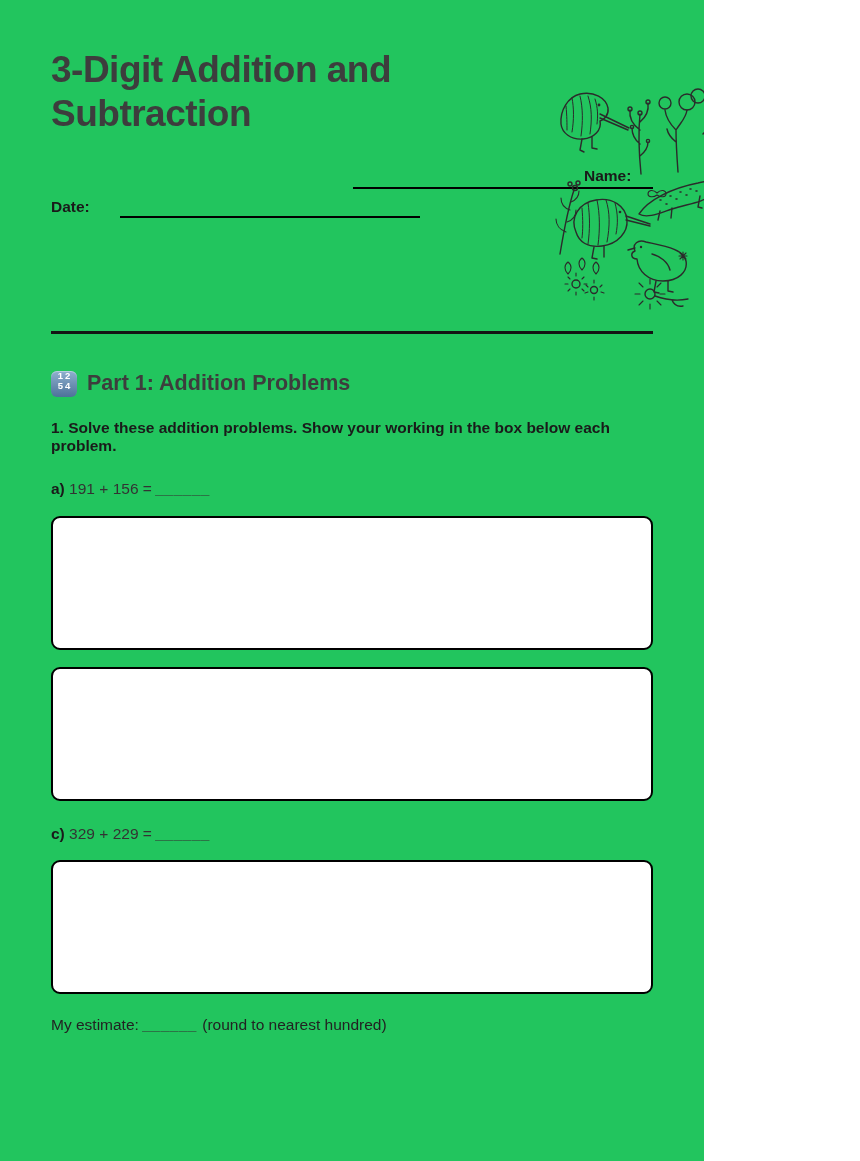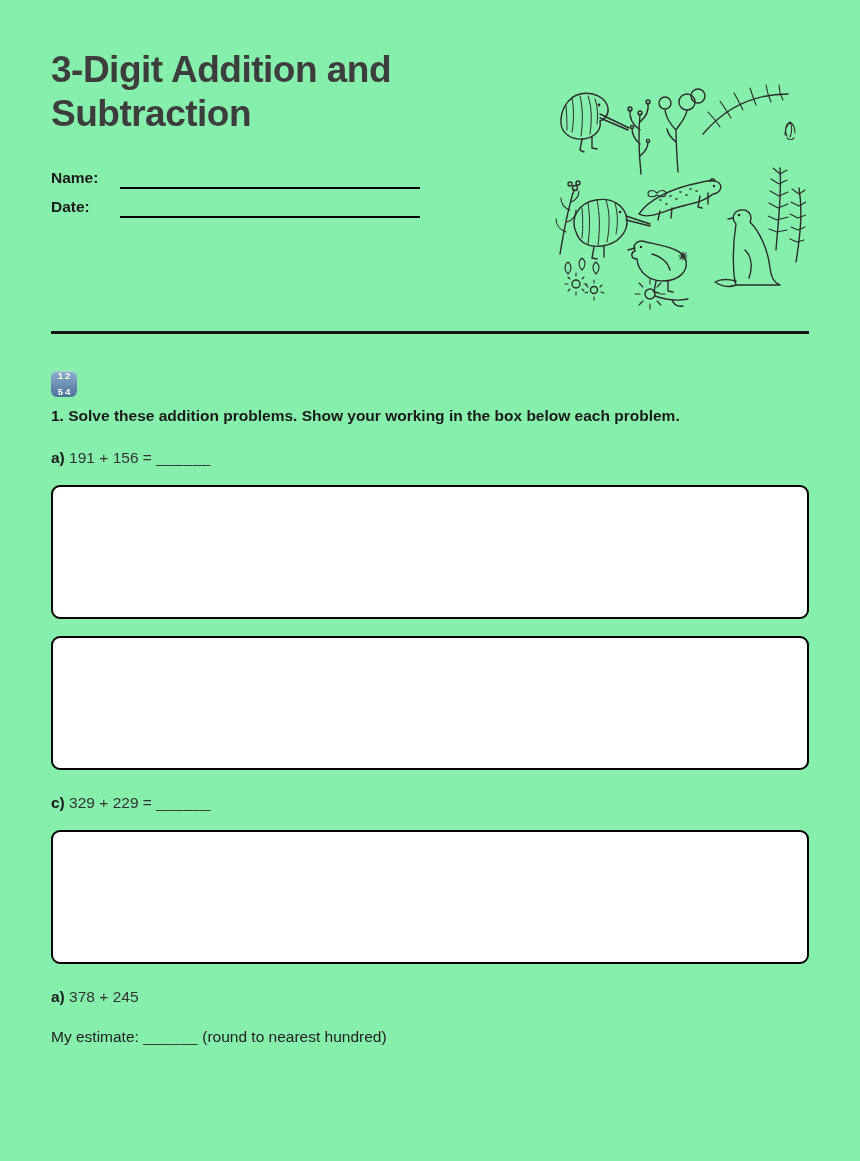--- a/index.html
+++ b/index.html
@@ -1,67 +1,67 @@
 <!DOCTYPE html>
 <html><head>
 <meta charset="utf-8">
 <style>
   * { margin:0; padding:0; box-sizing:border-box; }
   html,body { background:#ffffff; }
   .page {
     position:relative;
-    width:860px; height:1161px;
-    background:#86efac;
+    width:704px; height:1161px;
+    background:#22c55e;
     overflow:hidden;
     font-family:"Liberation Sans","DejaVu Sans",sans-serif;
     color:#1a1a1a;
   }
   .content { padding:0 51px; }
 
   .title {
     margin-top:48px;
     width:450px;
     font-size:37px;
     line-height:1.2;
     font-weight:700;
     letter-spacing:-0.5px;
     color:#3d3d3d;
   }
 
   .field-row { display:flex; align-items:flex-end; height:22px; }
-  .field-row.name { margin-top:30px; }
+  .field-row.name { margin-top:30px;flex-direction:column; }
   .field-row.date { margin-top:7px; }
   .field-label { font-weight:700; font-size:15.5px; width:69px; padding-bottom:2px; }
   .field-line { width:300px; height:20px; border-bottom:2px solid #000; }
 
   .illustration {
     position:absolute;
     top:72px; left:540px;
     width:266px; height:240px;
   }
   .illustration svg { width:100%; height:100%; }
 
   .rule { height:3px; background:#141414; border:0; margin-top:113px; }
 
   .part-heading { margin-top:37px; display:flex; align-items:center; gap:10px; }
   .num-icon {
     width:26px; height:26px;
     border-radius:6px;
     background:linear-gradient(#8fb0cf,#4d7299);
     box-shadow: inset 0 1px 0 rgba(255,255,255,.35);
     color:#fff; font-weight:700; font-size:9.5px; line-height:1.05;
-    display:flex; flex-direction:column; align-items:center; justify-content:space-between;
+    display:flex; flex-direction:column; align-items:center; justify-content:flex-start;
     letter-spacing:2px; text-indent:2px;
   }
   .part-heading h2 { font-size:21.5px; font-weight:700; color:#3d3d3d; }
 
-  .q-prompt { font-weight:700; font-size:15.5px; margin-top:10px; line-height:1.2; }
+  .q-prompt { font-weight:700; font-size:15.5px; margin-top:22px; line-height:1.2; }
   .problem-line { font-size:15.5px; margin-top:24px; color:#333; line-height:1.2; }
   .problem-line .plabel { font-weight:700; color:#1a1a1a; }
-  .blank { letter-spacing:0.5px; color:#333; }
+  .blank { letter-spacing:0.5px; color:#333;font-style:italic; }
   .work-box {
     margin-top:17px;
     height:134px;
     border:2px solid #000;
     border-radius:9px;
     background:#fff;
   }
   .estimate-line { font-size:15.5px; margin-top:22px; color:#222; line-height:1.2; }
 </style>
 </head>
@@ -157,20 +157,21 @@
       <span class="field-line"></span>
     </div>
 
     <hr class="rule">
 
     <div class="part-heading">
       <span class="num-icon">
         <span>12</span>
         <span>54</span>
       </span>
+      <h2>Part 1: Addition Problems</h2>
     </div>
 
     <p class="q-prompt">1. Solve these addition problems. Show your working in the box below each problem.</p>
 
     <p class="problem-line">
       <span class="plabel">a)</span>
       <span>191 + 156 =</span>
       <span class="blank">______</span>
     </p>
     <div class="work-box"></div>
@@ -178,24 +179,20 @@
     <div class="work-box"></div>
 
     <p class="problem-line">
       <span class="plabel">c)</span>
       <span>329 + 229 =</span>
       <span class="blank">______</span>
     </p>
     <div class="work-box"></div>
 
 
-    <p class="problem-line">
-      <span class="plabel">a)</span>
-      <span>378 + 245</span>
-    </p>
 
     <p class="estimate-line">
       <span>My estimate:</span>
       <span class="blank">______</span>
       <span>(round to nearest hundred)</span>
     </p>
   </div>
 </div>
 
 </body></html>

